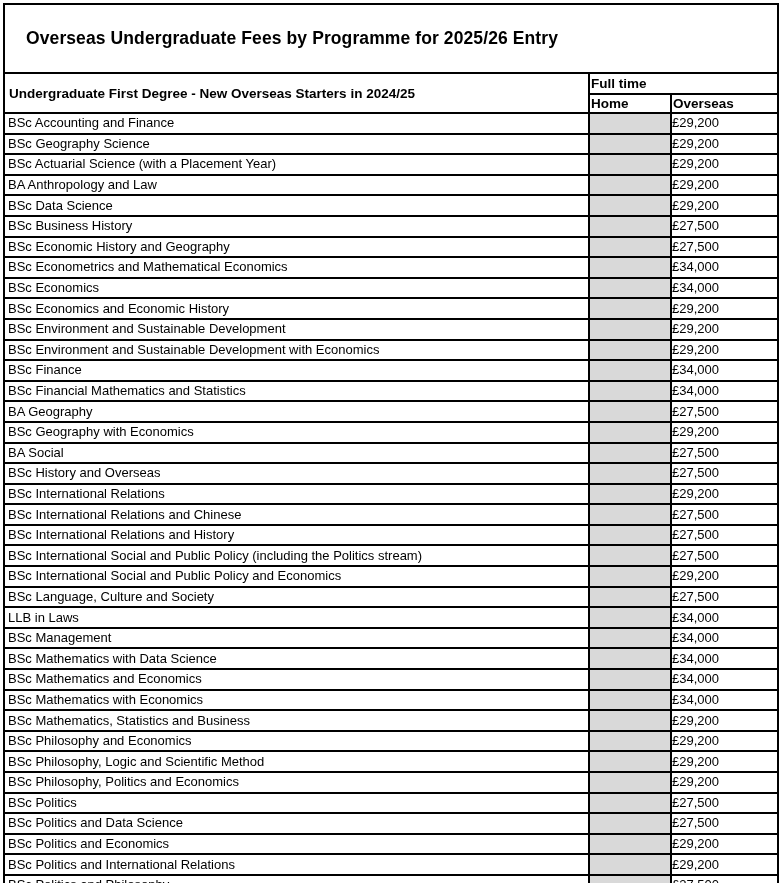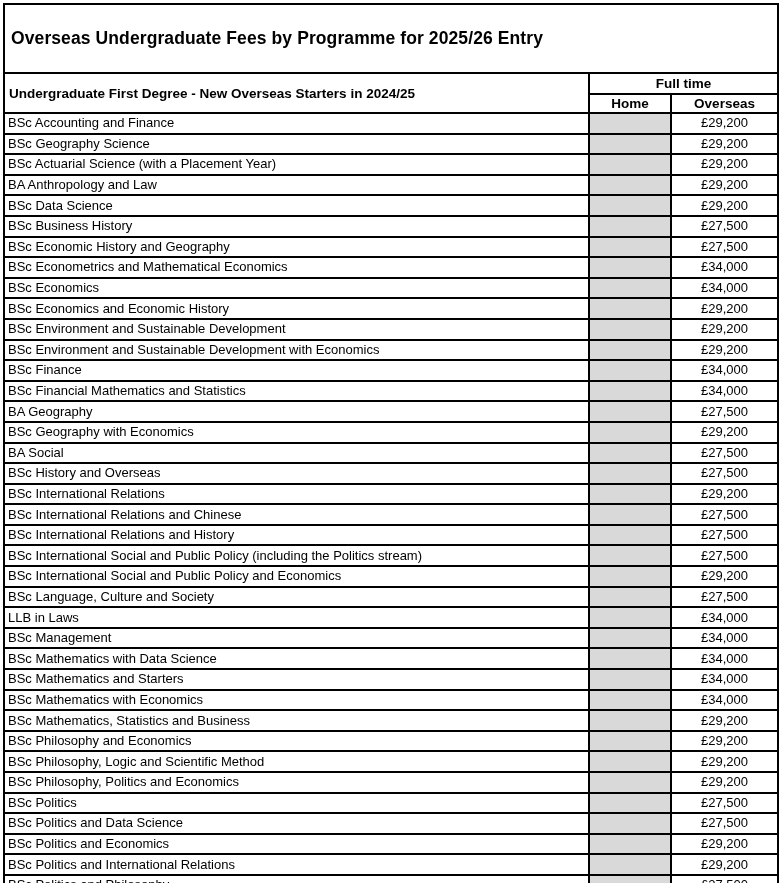--- a/index.html
+++ b/index.html
@@ -28,58 +28,56 @@
     white-space: nowrap;
   }
   col.c-prog { width: 585px; }
   col.c-home { width: 82px; }
   col.c-over { width: 107px; }
 
   td.title-cell {
     height: 65px;
     font-size: 17.5px;
     font-weight: bold;
-    padding-left: 6px;
+    padding-left: 21px;
     vertical-align: middle;
     letter-spacing: 0.1px;
   }
   td.hdr-left {
     font-size: 13.5px;
     font-weight: bold;
     padding-left: 4px;
     vertical-align: middle;
   }
   td.hdr-group {
     height: 17px;
     font-size: 13.5px;
     font-weight: bold;
-    text-align: center;
     vertical-align: middle;
   }
   td.hdr-col {
     height: 15px;
     font-size: 13.5px;
     font-weight: bold;
-    text-align: center;
     vertical-align: middle;
   }
   tbody td {
     height: 16.6px;
     font-size: 13px;
     vertical-align: middle;
     line-height: 16px;
   }
   td.prog-cell {
     padding-left: 3px;
   }
   td.home-cell {
     
   }
   td.fee-cell {
-    text-align: center;
+    text-align: left;
     padding: 0;
   }
 </style>
 </head>
 <body>
 
 <div class="page">
   <table class="fees">
     <colgroup>
       <col class="c-prog">
@@ -256,21 +254,21 @@
     <td class="fee-cell">£34,000</td>
   </tr>
 
   <tr>
     <td class="prog-cell">BSc Mathematics with Data Science</td>
     <td class="home-cell" style="background: rgb(217, 217, 217);"></td>
     <td class="fee-cell">£34,000</td>
   </tr>
 
   <tr>
-    <td class="prog-cell">BSc Mathematics and Starters</td>
+    <td class="prog-cell">BSc Mathematics and Economics</td>
     <td class="home-cell" style="background: rgb(217, 217, 217);"></td>
     <td class="fee-cell">£34,000</td>
   </tr>
 
   <tr>
     <td class="prog-cell">BSc Mathematics with Economics</td>
     <td class="home-cell" style="background: rgb(217, 217, 217);"></td>
     <td class="fee-cell">£34,000</td>
   </tr>
 

